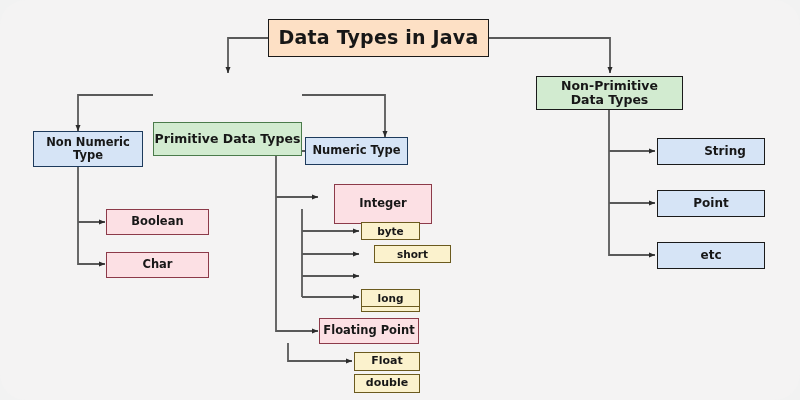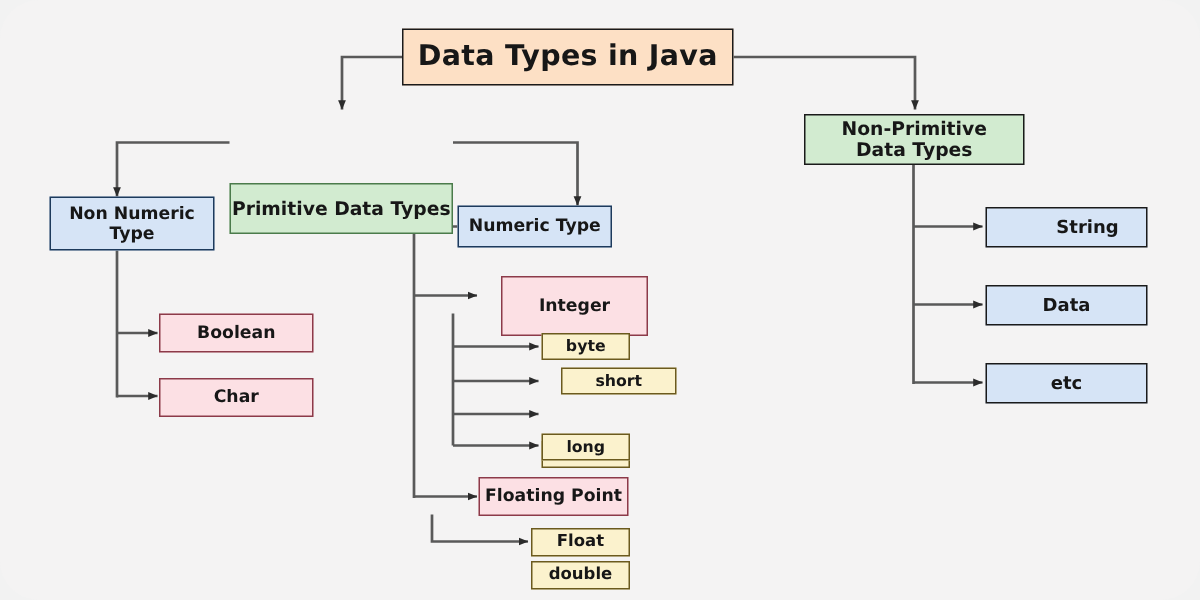--- a/index.html
+++ b/index.html
@@ -158,17 +158,17 @@
   <div class="node n-yellow-sm" style="left:361px; top:289px; width:59px; height:18px;">long</div>
 
   <div class="node n-pink" style="left:319px; top:318px; width:100px; height:26px;">Floating Point</div>
 
   <div class="node n-yellow" style="left:354px; top:352px; width:66px; height:19px;">Float</div>
 
   <div class="node n-yellow" style="left:354px; top:374px; width:66px; height:19px;">double</div>
 
   <div class="node n-blue-lg" style="left:657px; top:138px; width:108px; height:27px;padding-left:28px;">String</div>
 
-  <div class="node n-blue-lg" style="left:657px; top:190px; width:108px; height:27px;">Data</div>
+  <div class="node n-blue-lg" style="left:657px; top:190px; width:108px; height:27px;">Point</div>
 
   <div class="node n-blue-lg" style="left:657px; top:242px; width:108px; height:27px;">etc</div>
 
 </div>
 
 </body></html>

